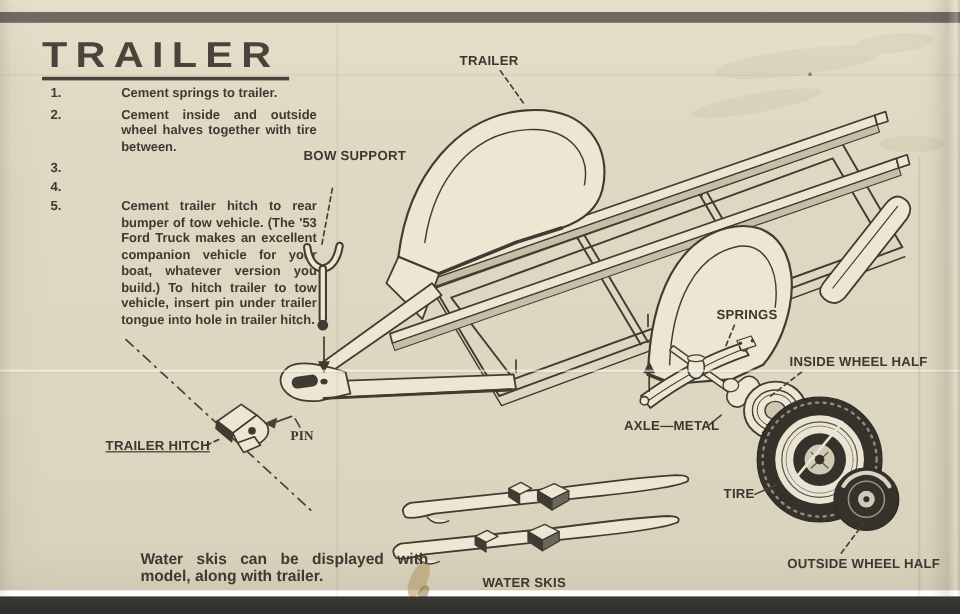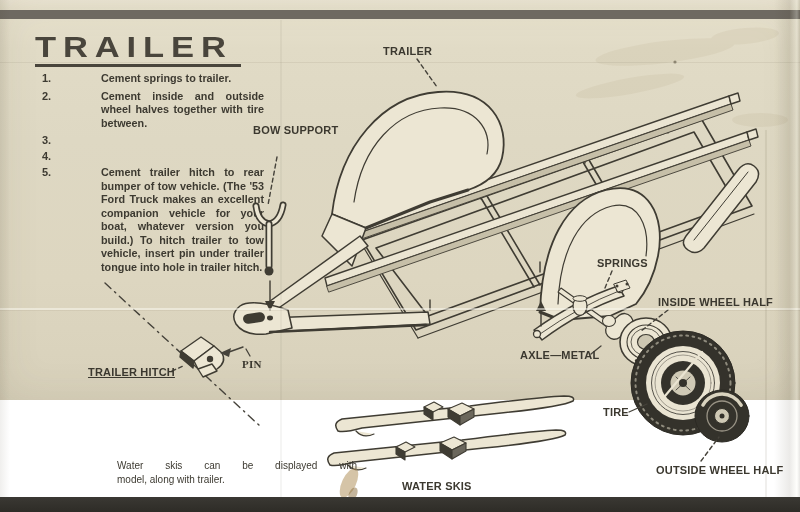--- a/index.html
+++ b/index.html
@@ -1,32 +1,32 @@
 <!DOCTYPE html>
 <html><head>
 <meta charset="utf-8">
 <style>
   html,body{margin:0;padding:0;}
   body{width:800px;height:512px;overflow:hidden;font-family:"Liberation Sans",sans-serif;}
-  .page{position:relative;width:800px;height:400px;
+  .page{position:relative;width:800px;height:492px;
     background:linear-gradient(180deg,#efe9d7 0%,#e8e2ce 2%,#e1dbc6 12%,#ded8c3 35%,#ddd6c0 70%,#d8d1bb 100%);
     box-shadow:inset 0 0 40px rgba(90,80,55,.12);}
   .bar{position:absolute;left:0;width:800px;}
   .bar.top{top:10px;height:9px;background:#6e6961;}
   .bar.bottom{top:497px;height:15px;background:linear-gradient(180deg,#3a3833,#2e2c27);}
   .title{position:absolute;left:35px;top:30px;font-size:30px;font-weight:bold;color:#49453c;
     letter-spacing:6px;transform:scaleX(1.15);transform-origin:left center;white-space:nowrap;}
   .title-rule{position:absolute;left:35px;top:64px;width:206px;height:2.5px;background:#49453c;}
   .instructions{position:absolute;left:42px;top:72px;width:222px;margin:0;padding:0;list-style:none;
     display:flex;flex-direction:column;gap:4px;}
   .instructions li{display:flex;color:#3d3a31;}
   .instructions .num{flex:none;width:14px;margin-right:9px;font-weight:bold;font-size:11px;}
   .instructions .txt{flex:1;font-weight:bold;font-size:10.8px;line-height:13.5px;text-align:justify;margin-left:36px;}
   .lbl{position:absolute;font-weight:bold;font-size:11px;letter-spacing:.2px;color:#3b382f;white-space:nowrap;}
-  .footnote{position:absolute;left:117px;top:459px;width:240px;font-weight:normal;font-size:10px;
+  .footnote{position:absolute;left:117px;top:459px;width:240px;font-weight:bold;font-size:13px;
     line-height:13.5px;color:#3d3a31;}
   .footnote .jline{display:block;text-align-last:justify;}
   svg.diagram{position:absolute;left:0;top:0;}
   .crease{position:absolute;pointer-events:none;}
   .edgeR{position:absolute;top:0;right:0;width:26px;height:512px;
     background:linear-gradient(90deg,rgba(0,0,0,0) 0%,rgba(60,50,30,.10) 60%,rgba(255,255,245,.25) 88%,rgba(60,50,30,.12) 100%);}
   .edgeL{position:absolute;top:0;left:0;width:10px;height:512px;background:linear-gradient(90deg,rgba(60,50,30,.08),rgba(0,0,0,0));}
 </style>
 </head>
 <body>

